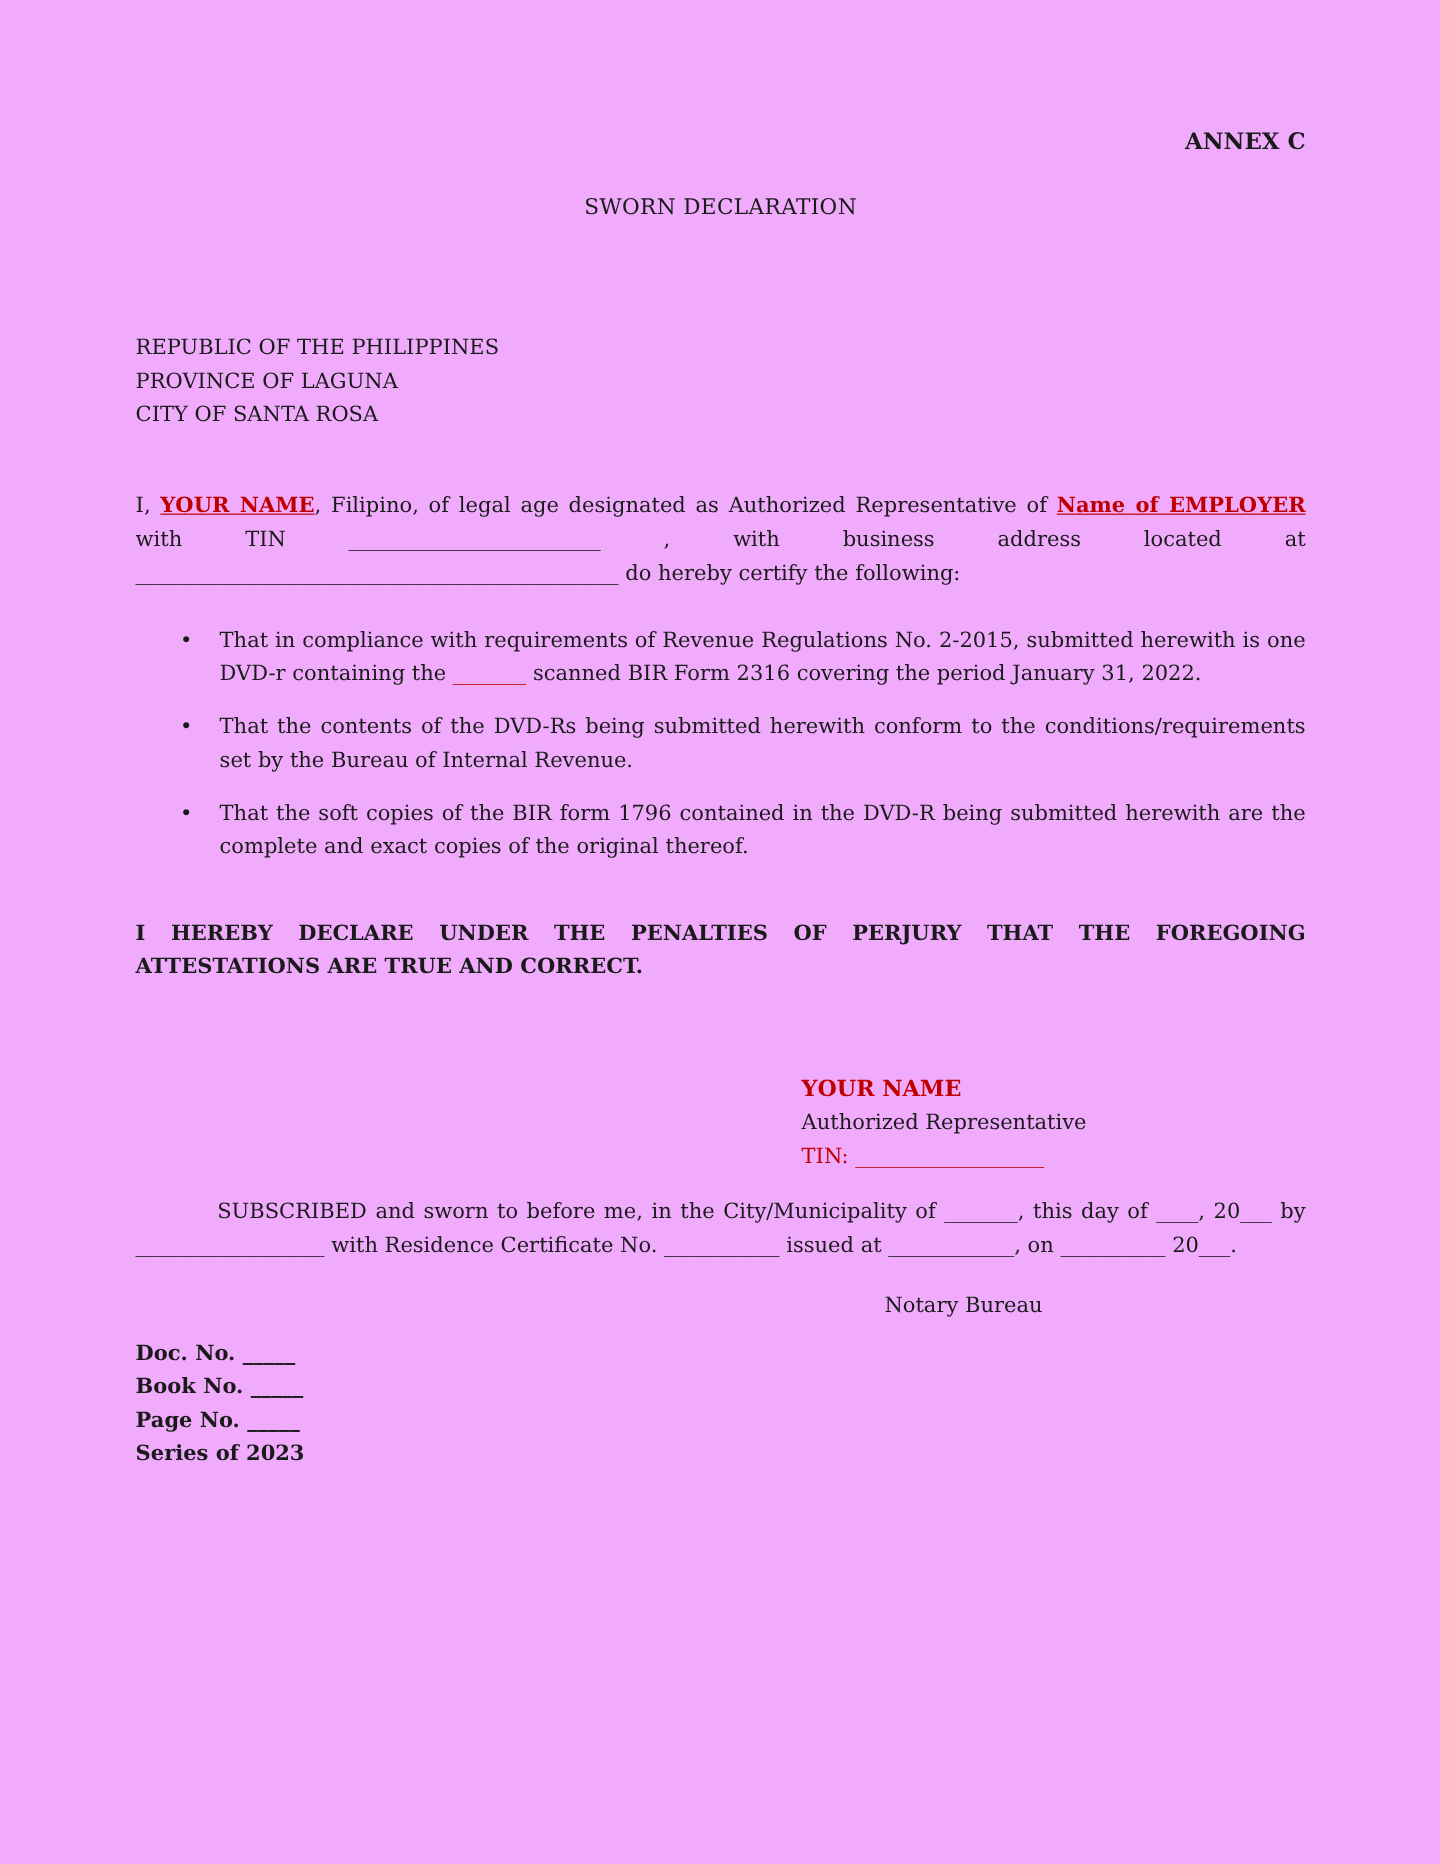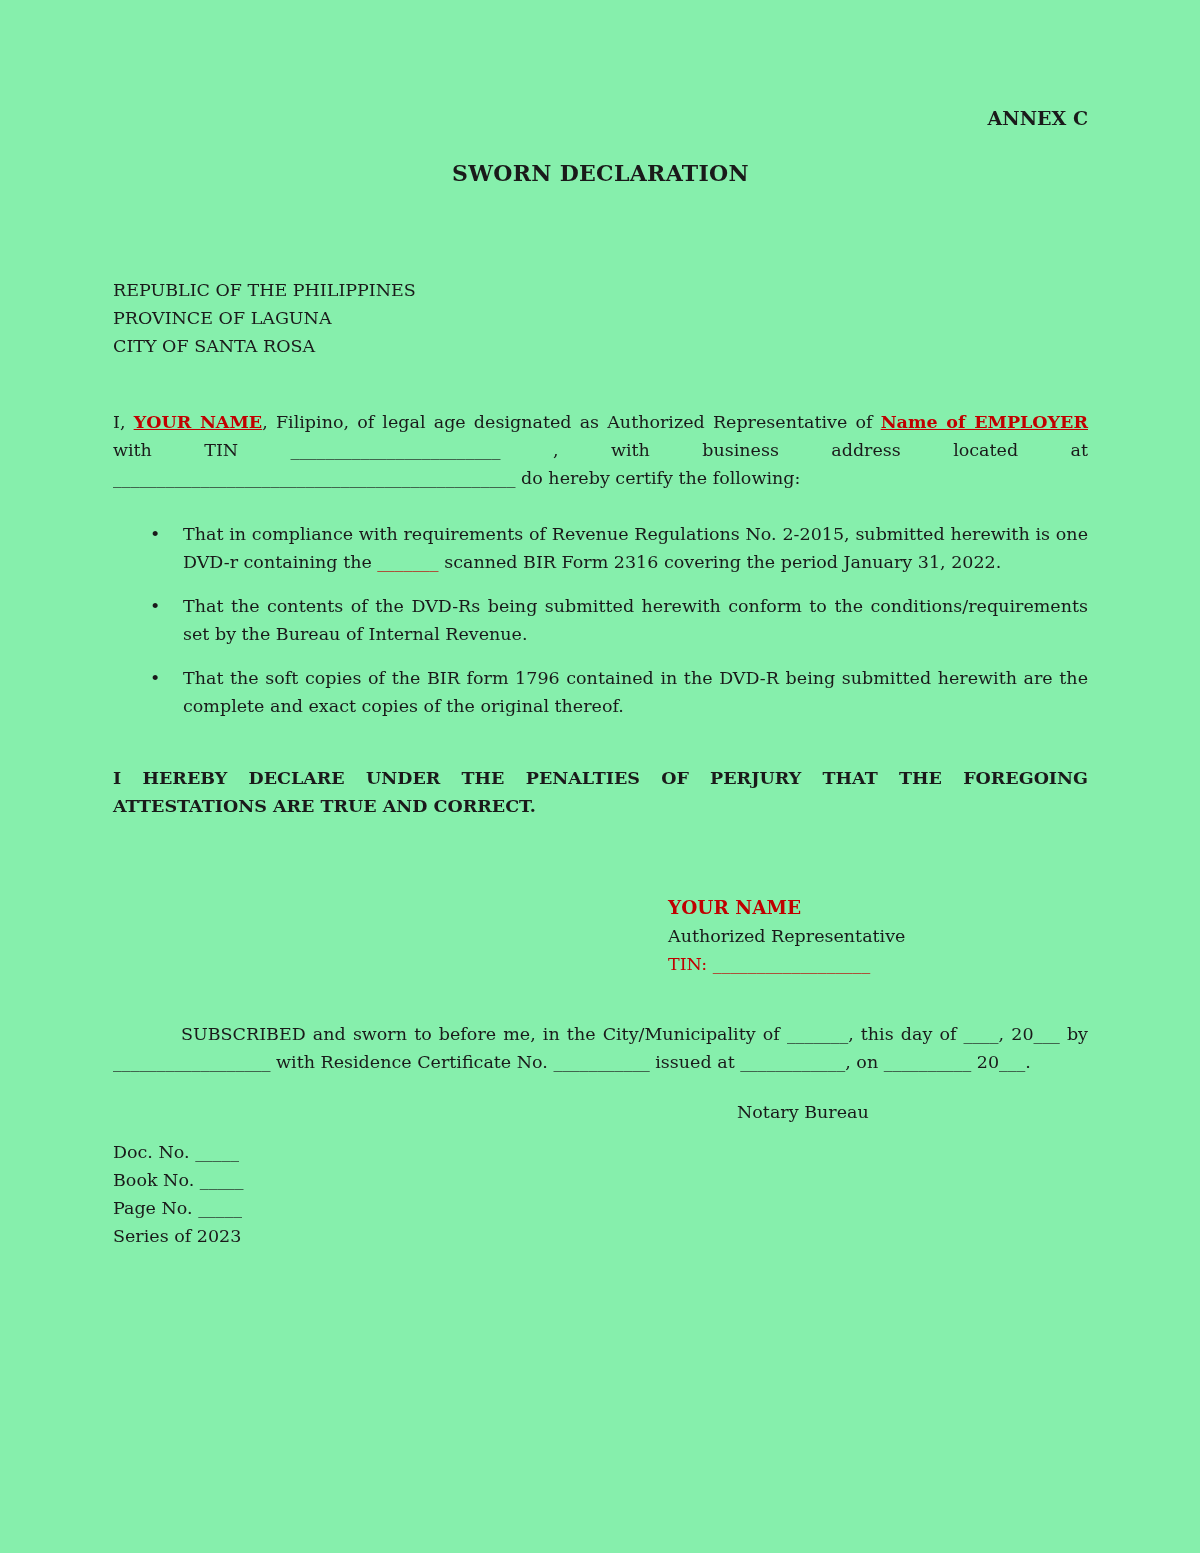--- a/index.html
+++ b/index.html
@@ -2,40 +2,40 @@
 <html><head>
 <meta charset="utf-8">
 <style>
   * { box-sizing: border-box; }
   html, body { margin: 0; padding: 0; background: #ffffff; }
   body { width: 1200px; height: 1553px; }
 
   .page {
     width: 1200px;
     height: 1553px;
-    background: #86efac;
+    background: #f0abfc;
     padding: 104px 112px 40px 113px;
     font-family: "DejaVu Serif", "Liberation Serif", serif;
     font-size: 17.5px;
     line-height: 28px;
     color: #1a1a1a;
     overflow: hidden;
   }
 
   .annex {
     text-align: right;
     font-weight: bold;
     font-size: 19px;
   }
 
   .title {
     margin: 26px 0 0 0;
     text-align: center;
-    font-weight: bold;
-    font-size: 22px;
+    font-weight: normal;
+    font-size: 18px;
     letter-spacing: 0.3px;
     line-height: 30px;
   }
 
   .venue { margin-top: 88px; }
 
   .intro {
     margin: 48px 0 0 0;
     text-align: justify;
   }
@@ -66,31 +66,31 @@
     text-align: justify;
   }
 
   .signature {
     margin-top: 74px;
     margin-left: 555px;
   }
   .sig-name { color: #c00000; font-weight: bold; font-size: 18.5px; }
 
   .jurat {
-    margin: 42px 0 0 0;
+    margin: 18px 0 0 0;
     text-align: justify;
     text-indent: 68px;
   }
 
   .notary {
     margin-top: 22px;
     margin-left: 624px;
   }
 
-  .registry { margin-top: 12px; }
+  .registry { margin-top: 12px; font-weight: bold; }
 </style>
 </head>
 <body>
 
 <div class="page">
 
   <div class="annex">ANNEX C</div>
 
   <div class="title">SWORN DECLARATION</div>
 

